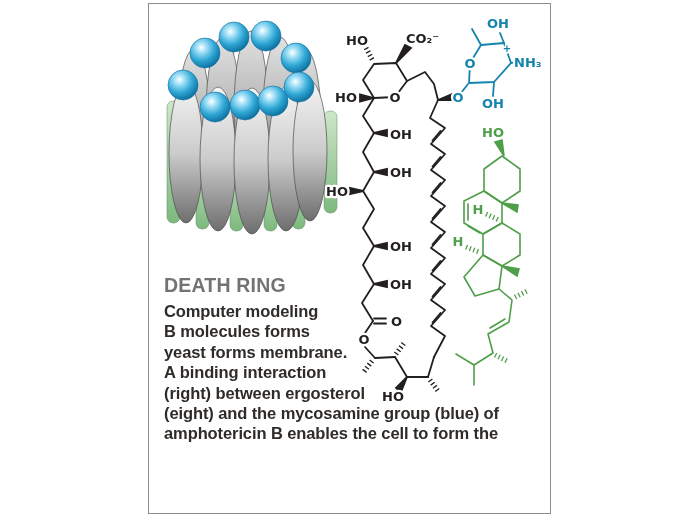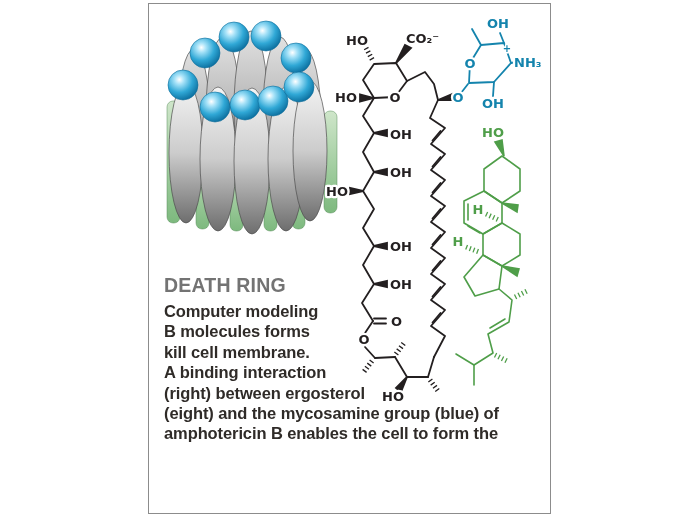--- a/index.html
+++ b/index.html
@@ -179,21 +179,21 @@
         <text class="albl" x="492" y="136" text-anchor="middle">HO</text>
         <text class="albl" x="477" y="213" text-anchor="middle">H</text>
         <text class="albl" x="457" y="245" text-anchor="middle">H</text>
       </g>
     </svg>
 
     <div class="textblock">
       <div class="title">DEATH RING</div>
       <div class="cap">Computer modeling</div>
       <div class="cap">B molecules forms</div>
-      <div class="cap">kill cell membrane.</div>
+      <div class="cap">yeast forms membrane.</div>
       <div class="cap">A binding interaction</div>
       <div class="cap">(right) between ergosterol</div>
       <div class="cap">(eight) and the mycosamine group (blue) of</div>
       <div class="cap">amphotericin B enables the cell to form the</div>
     </div>
 
   </div>
 </div>
 
 </body></html>

